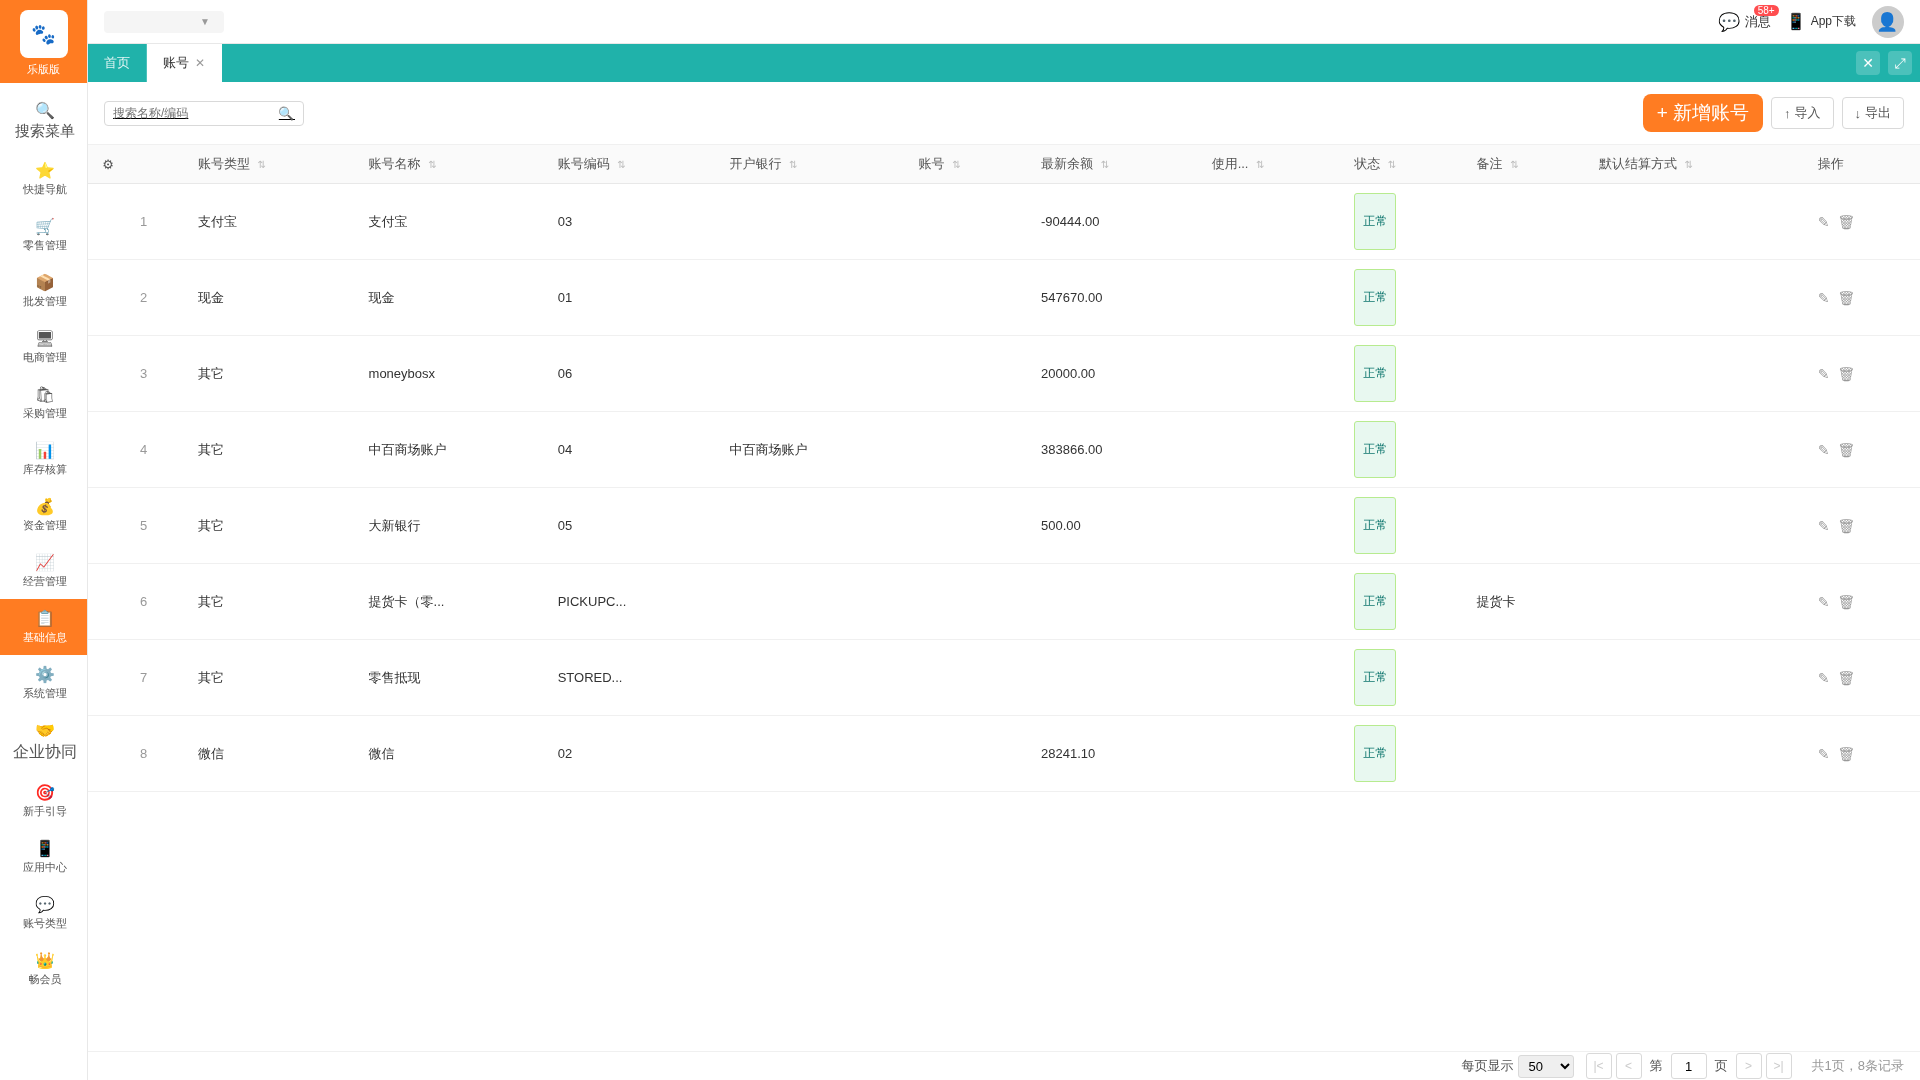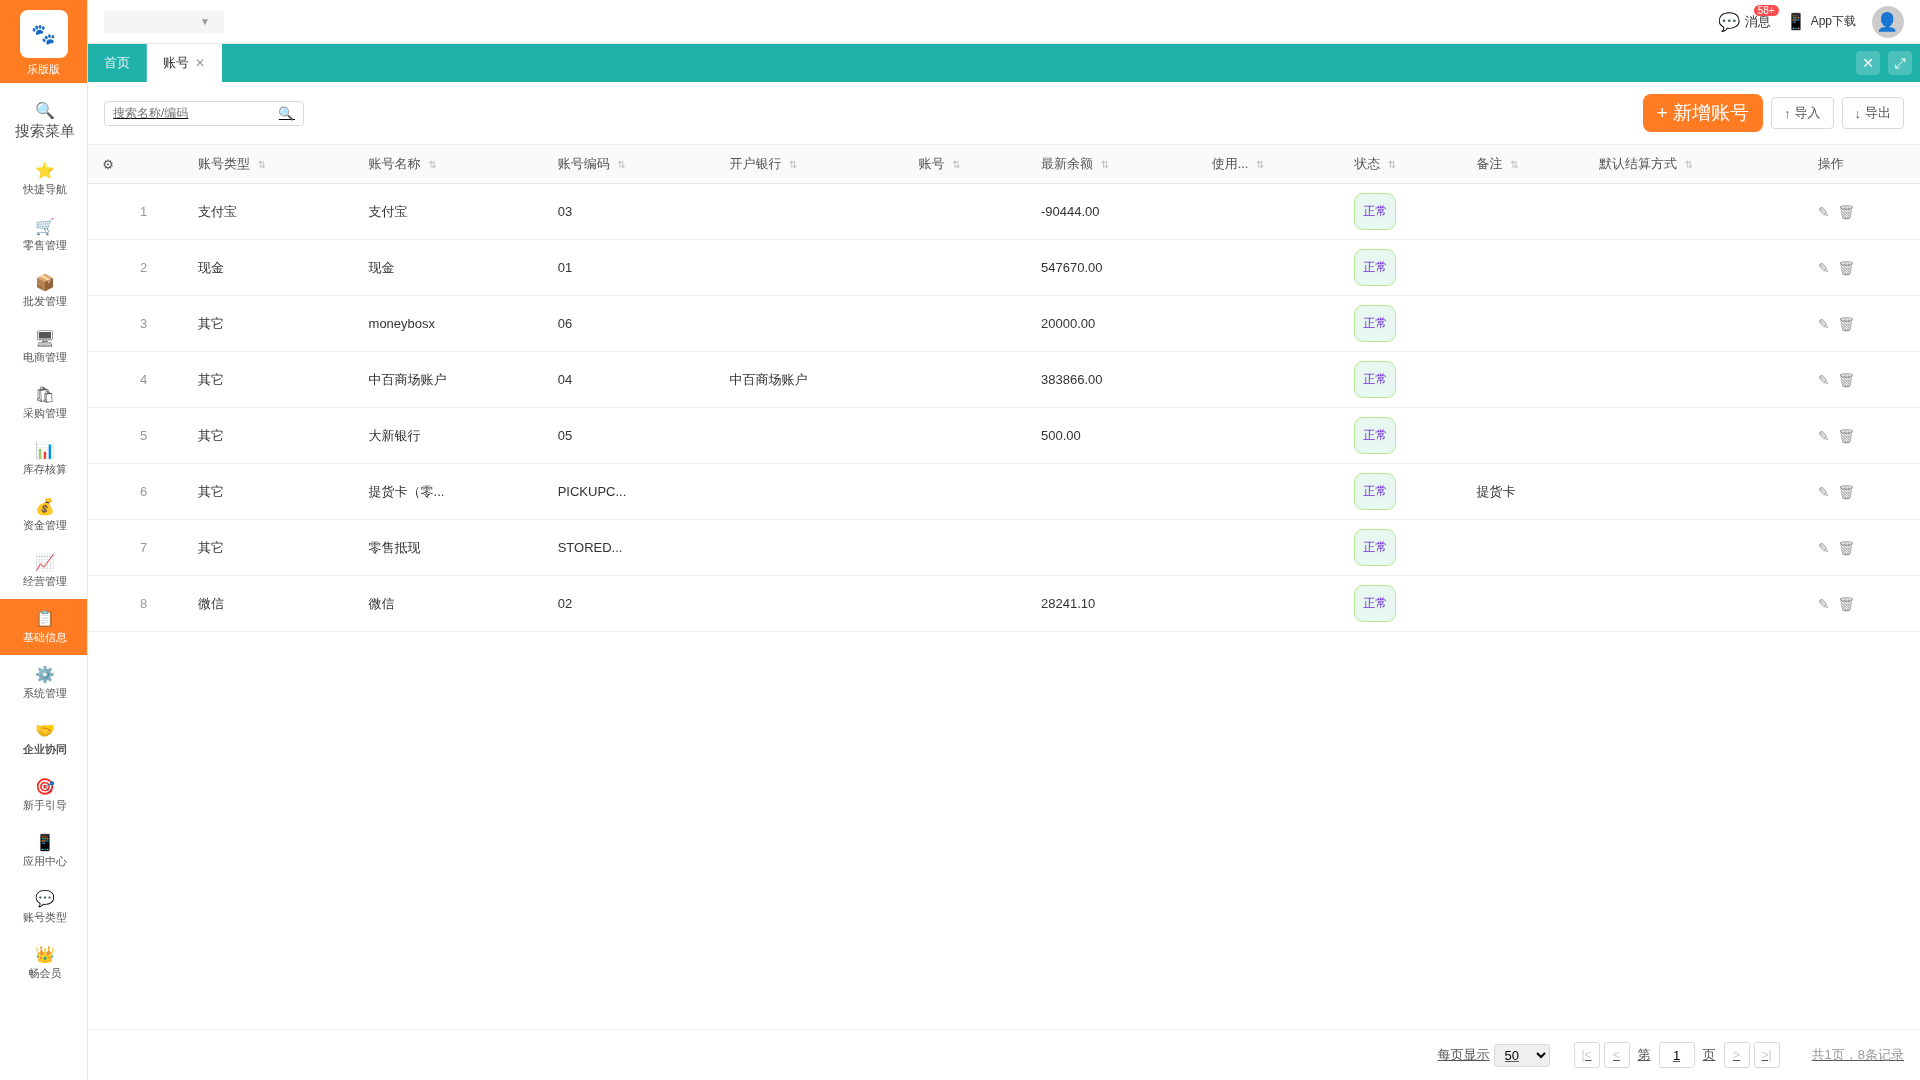--- a/index.html
+++ b/index.html
@@ -213,40 +213,39 @@
     td {
       padding: 9px 12px;
       font-size: 13px;
       color: #333;
       border-bottom: 1px solid #f0f0f0;
       white-space: nowrap;
     }
     .status-badge {
       display: inline-block;
       background: #e8f8f0;
-      color: #6d28d9;
+      color: #0f766e;
       border: 1px solid #b7eb8f;
-      border-radius: 9px;
-      padding: 9px 8px;
+      border-radius: 3px;
+      padding: 19px 8px;
       font-size: 12px;
     }
     .action-btns { display: flex; gap: 8px; }
     .action-btn { cursor: pointer; color: #999; font-size: 14px; }
 
     
     .pagination {
-      padding: 12px 16px;
+      padding: 1px 16px;
       display: flex;
       align-items: center;
       justify-content: flex-end;
       border-top: 1px solid #f0f0f0;
-      gap: 24px;
+      gap: 12px;
       font-size: 13px;
       color: #555;
-      text-decoration: underline;
     }
     .page-size-select {
       display: flex; align-items: center; gap: 4px;
     }
     .page-size-select select {
       border: 1px solid #d9d9d9; border-radius: 3px; padding: 2px 6px; font-size: 13px;
     }
     .page-nav { display: flex; align-items: center; gap: 4px; }
     .page-btn {
       width: 26px; height: 26px; border: 1px solid #d9d9d9; border-radius: 3px;
@@ -312,21 +311,21 @@
       <div class="nav-item active">
         <span class="nav-icon">📋</span>
         <span style="font-size:11px;">基础信息</span>
       </div>
       <div class="nav-item">
         <span class="nav-icon">⚙️</span>
         <span style="font-size:11px;">系统管理</span>
       </div>
       <div class="nav-item">
         <span class="nav-icon">🤝</span>
-        <span style="font-size:11px;font-weight:bold;">企业协同</span>
+        <span style="font-size:16px;">企业协同</span>
       </div>
       <div class="nav-item">
         <span class="nav-icon">🎯</span>
         <span style="font-size:11px;">新手引导</span>
       </div>
       <div class="nav-item">
         <span class="nav-icon">📱</span>
         <span style="font-size:11px;">应用中心</span>
       </div>
       <div class="nav-item">

